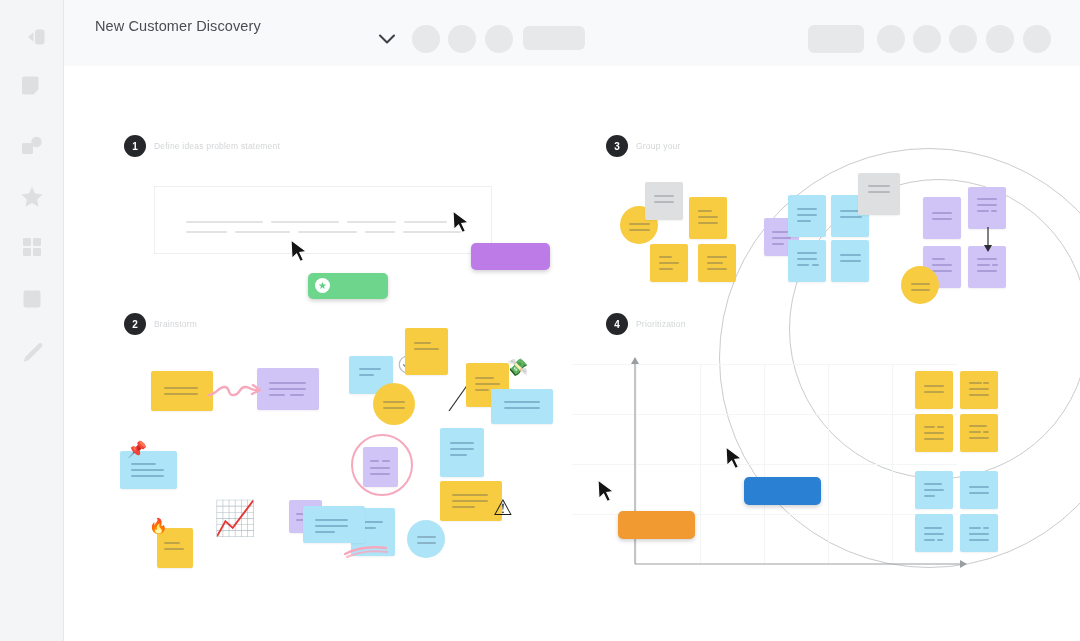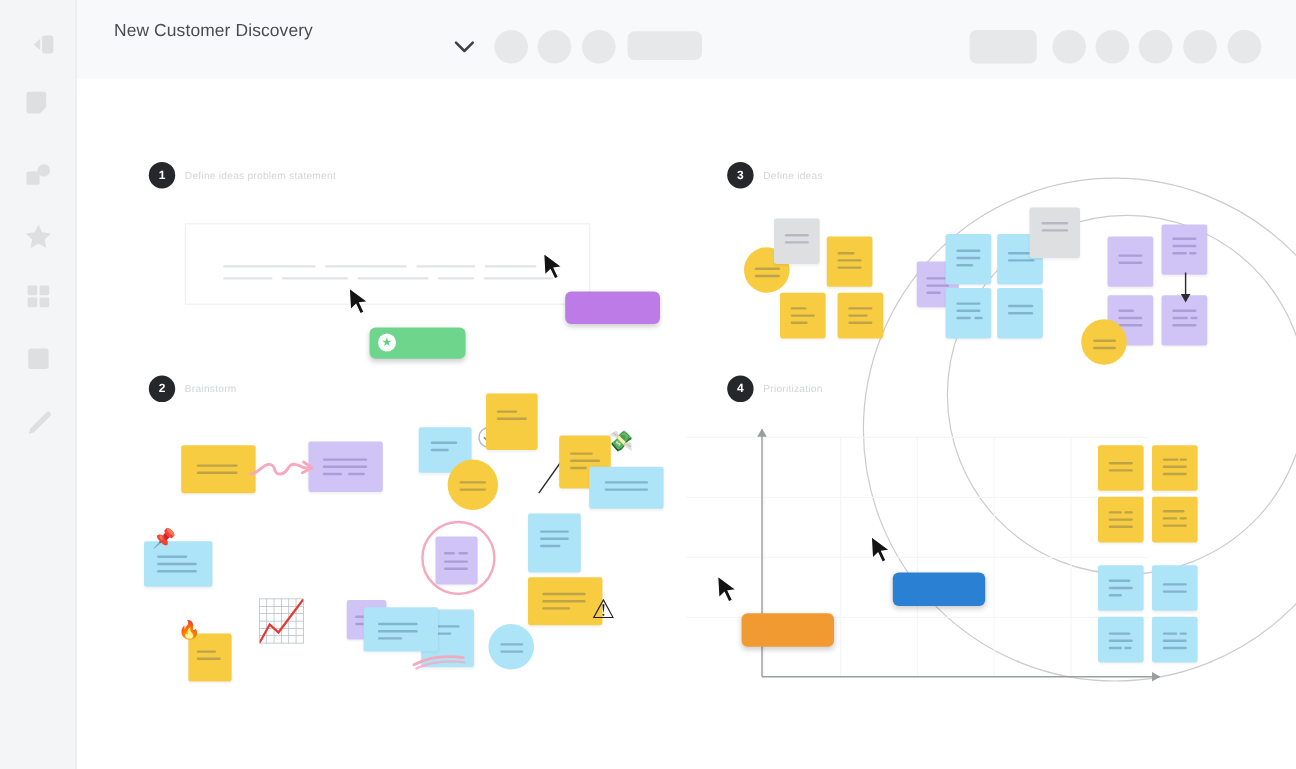--- a/index.html
+++ b/index.html
@@ -188,21 +188,21 @@
     <div class="sec" style="left:60px;top:69px">
       <div class="sec-badge">1</div>
       <div class="sec-label">Define ideas problem statement</div>
     </div>
     <div class="sec" style="left:60px;top:247px">
       <div class="sec-badge">2</div>
       <div class="sec-label">Brainstorm</div>
     </div>
     <div class="sec" style="left:542px;top:69px">
       <div class="sec-badge">3</div>
-      <div class="sec-label">Define ideas</div>
+      <div class="sec-label">Group your</div>
     </div>
     <div class="sec" style="left:542px;top:247px">
       <div class="sec-badge">4</div>
       <div class="sec-label">Prioritization</div>
     </div>
 
     <div id="frame" style="left:90px;top:120px;width:338px;height:68px">
       <div class="txtline" style="left:31px;top:34px;width:77px"></div>
       <div class="txtline" style="left:116px;top:34px;width:68px"></div>
       <div class="txtline" style="left:192px;top:34px;width:49px"></div>

